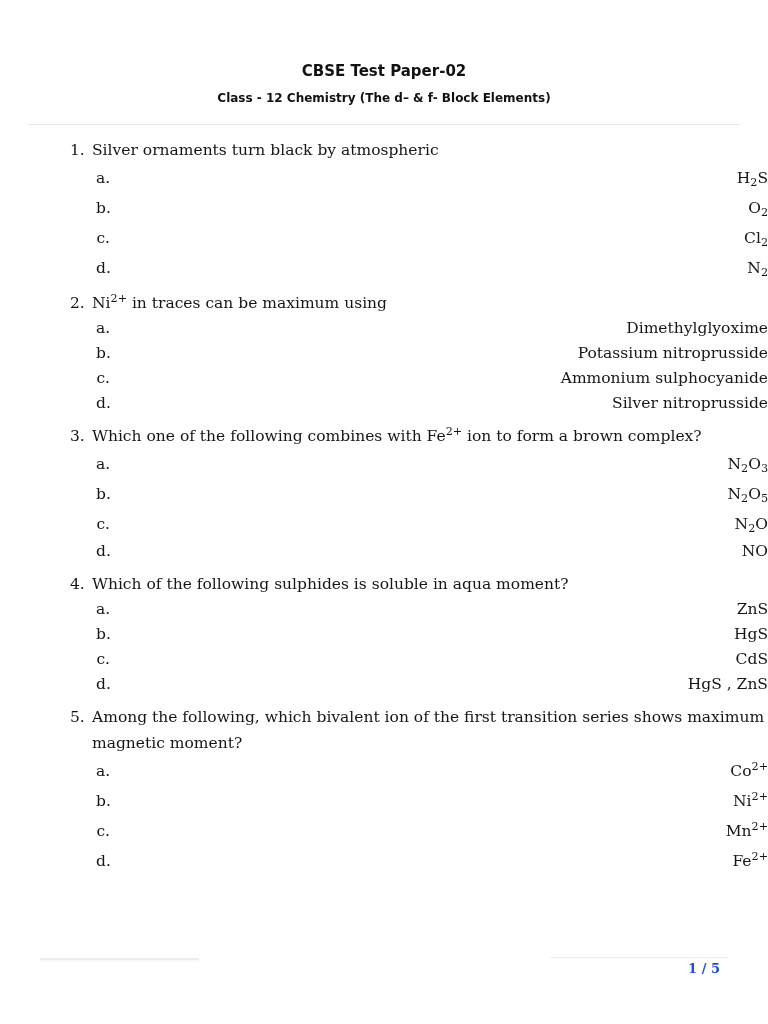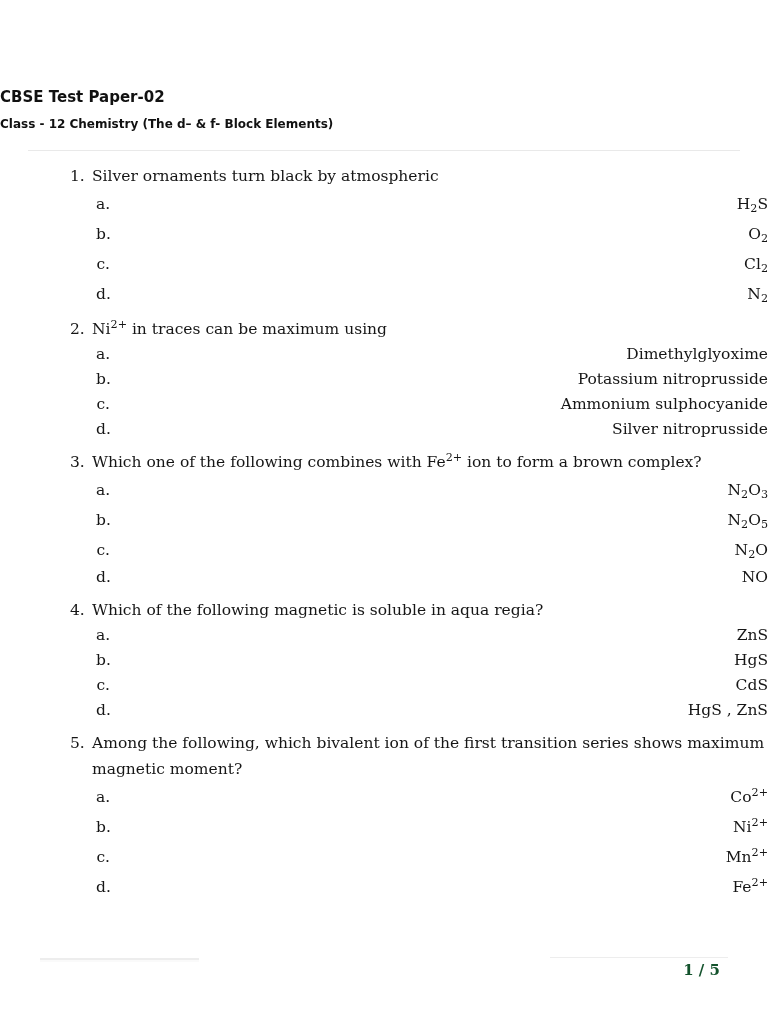--- a/index.html
+++ b/index.html
@@ -6,21 +6,22 @@
   .page {
     position: relative;
     width: 768px;
     height: 1024px;
     background: #ffffff;
     overflow: hidden;
     color: #161616;
     font-family: "DejaVu Serif", serif;
   }
   .header {
-    padding-top: 88px;
+    padding-top: 62px;
+    text-align: center;
     font-family: "DejaVu Sans", "Liberation Sans", sans-serif;
     font-weight: bold;
     color: #111111;
   }
   .title   { font-size: 15px; line-height: 19px; }
   .subtitle { font-size: 12px; line-height: 19px; margin-top: 8px; }
   .divider {
     height: 1px;
     background: #e9e9e9;
     margin: 16px 28px 0 28px;
@@ -57,22 +58,22 @@
     width: 178px;
     height: 1px;
     background: #ededed;
   }
   .page-number {
     position: absolute;
     top: 961px;
     right: 48px;
     font-family: "DejaVu Serif", serif;
     font-weight: bold;
-    font-size: 15px;
-    color: #14532d;
+    font-size: 13px;
+    color: #1d4ed8;
   }
 </style>
 </head>
 <body>
 
 <div class="page">
 
   <div class="header">
     <div class="title">CBSE Test Paper-02</div>
     <div class="subtitle">Class - 12 Chemistry (The d– &amp; f- Block Elements)</div>
@@ -143,21 +144,21 @@
           <span class="opt-content"><span class="rt-run">N</span><sub>2</sub><span class="rt-run">O</span></span>
         </div>
         <div class="opt-row">
           <span class="opt-marker">d.</span>
           <span class="opt-content"><span class="rt-run">NO</span></span>
         </div>
       </div>
       <div class="q">
         <div class="stem-row">
           <span class="q-num">4.</span>
-          <div class="stem-text"><span class="rt-run">Which of the following magnetic is soluble in aqua regia?</span></div>
+          <div class="stem-text"><span class="rt-run">Which of the following sulphides is soluble in aqua moment?</span></div>
         </div>
         <div class="opt-row">
           <span class="opt-marker">a.</span>
           <span class="opt-content"><span class="rt-run">ZnS</span></span>
         </div>
         <div class="opt-row">
           <span class="opt-marker">b.</span>
           <span class="opt-content"><span class="rt-run">HgS</span></span>
         </div>
         <div class="opt-row">

